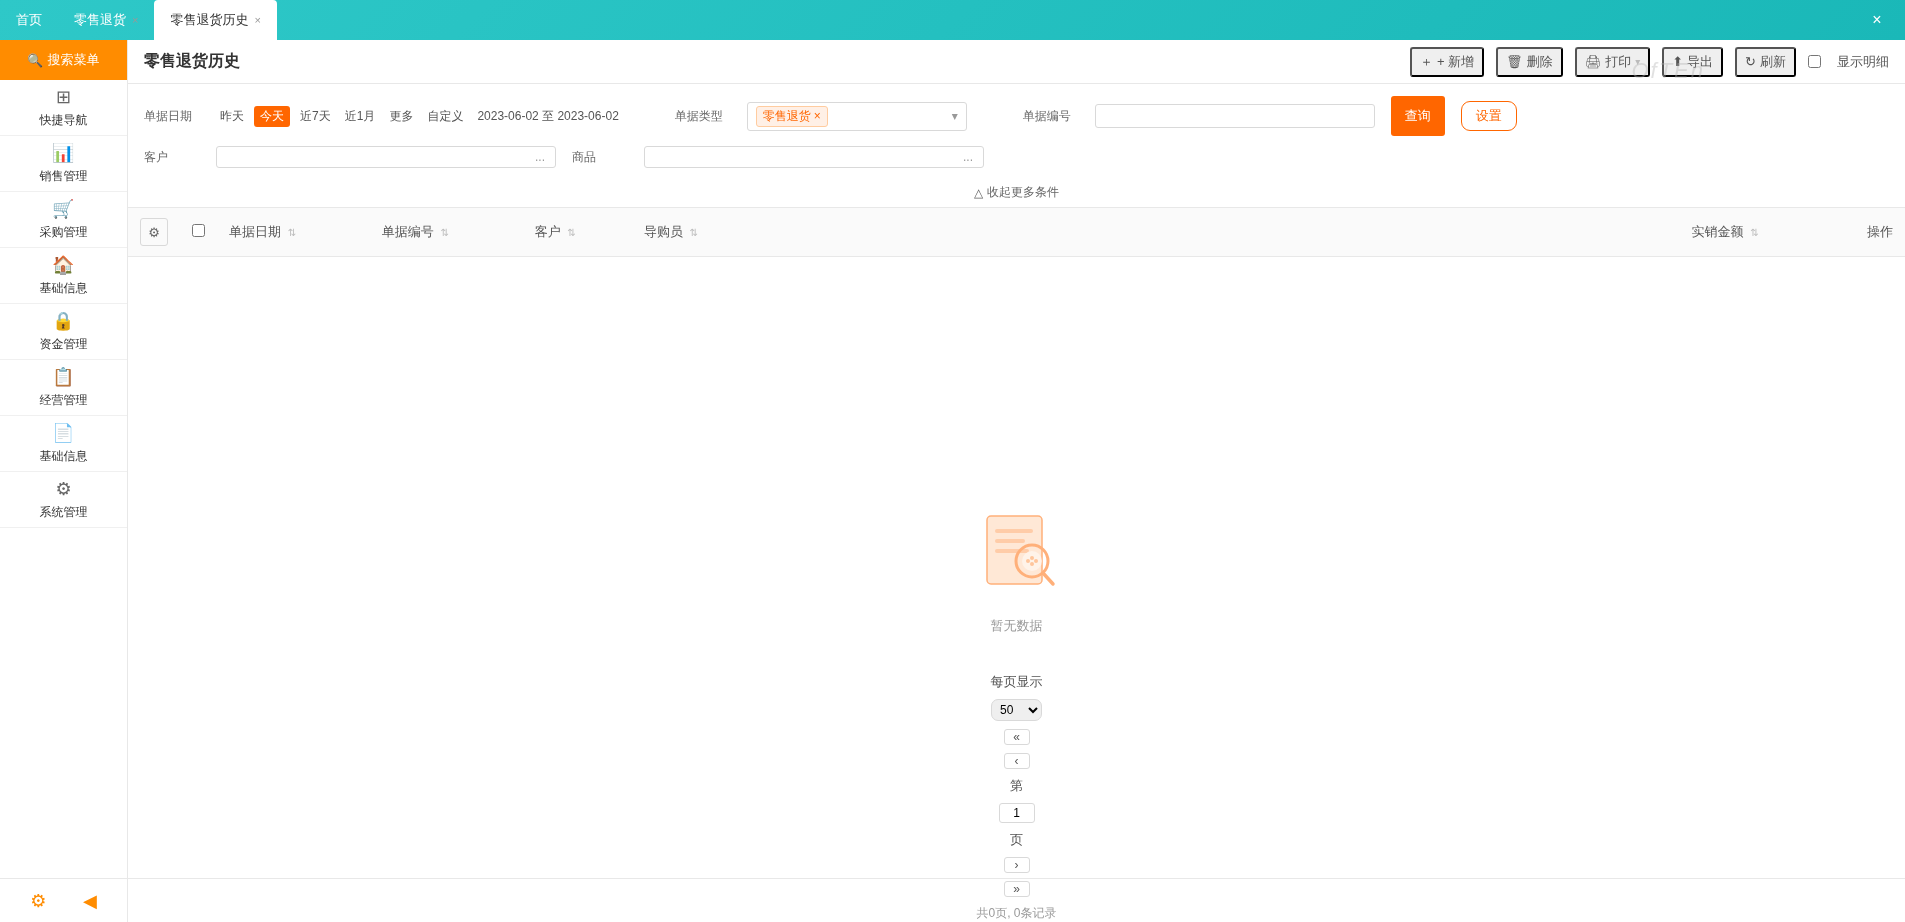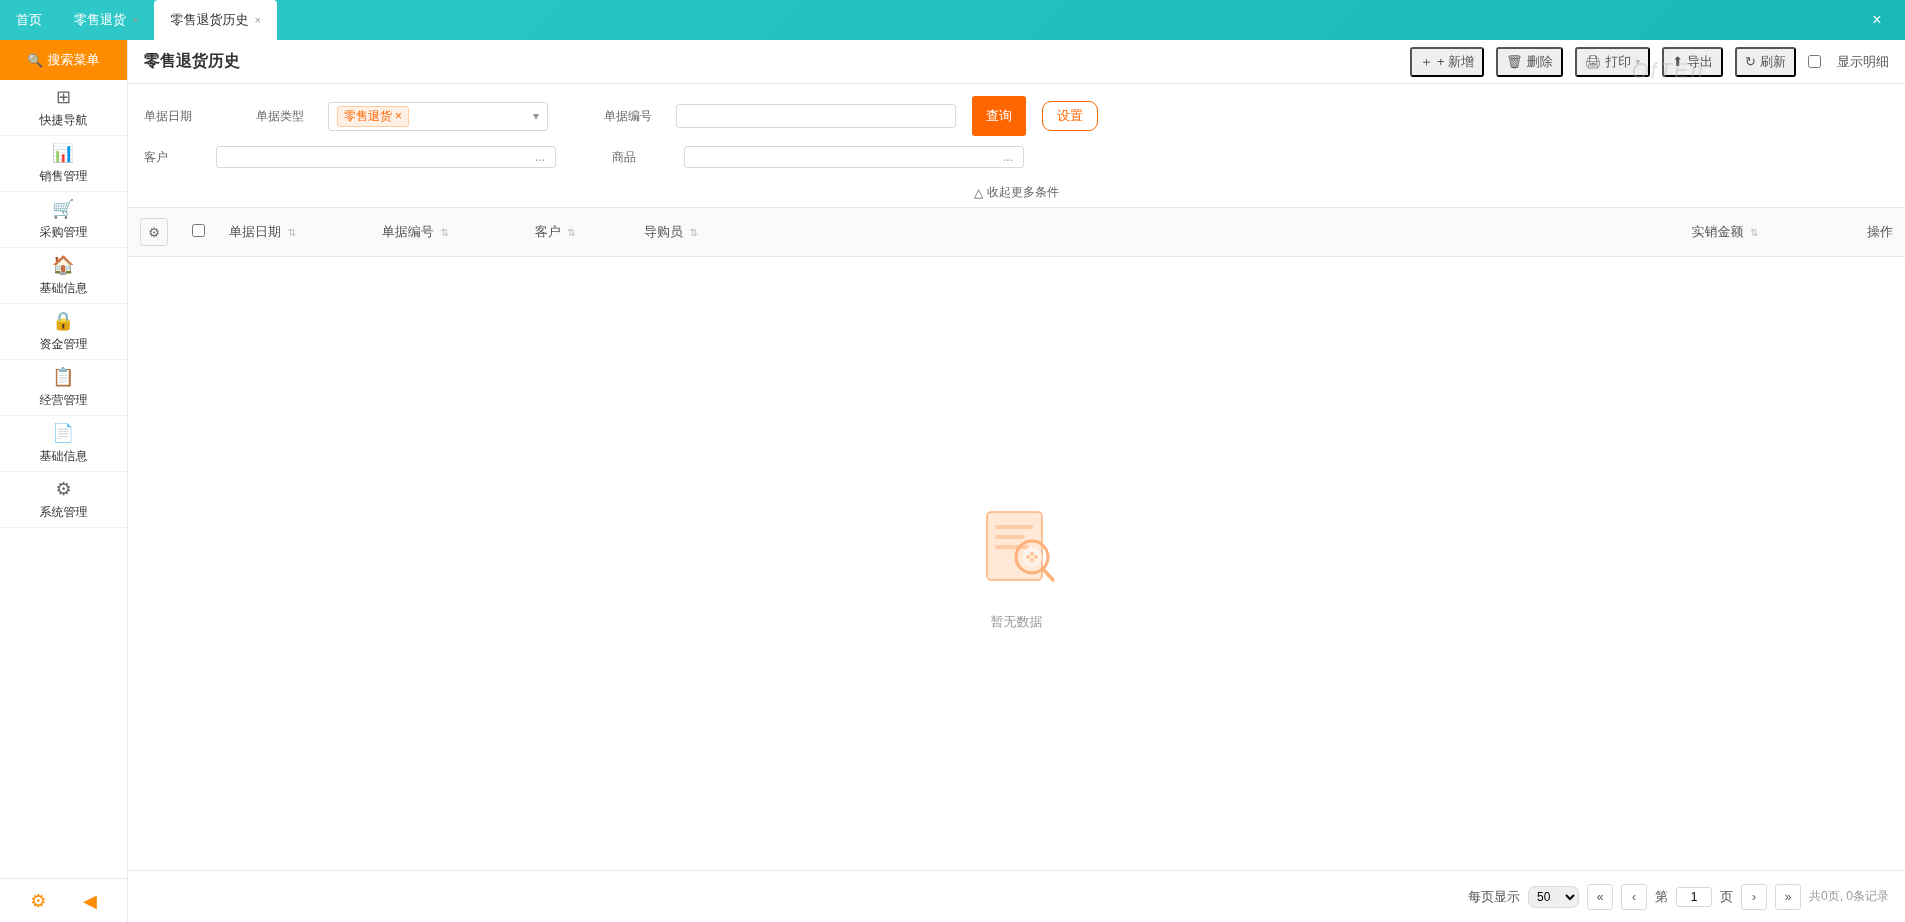--- a/index.html
+++ b/index.html
@@ -358,30 +358,31 @@
       height: 100px;
       margin-bottom: 16px;
     }
     .empty-text {
       font-size: 13px;
       color: #999;
     }
 
     
     .pagination {
-      height: 52px;
+      height: 44px;
       display: flex;
       align-items: center;
       justify-content: flex-end;
       padding: 0 16px;
       border-top: 1px solid #e8e8e8;
       gap: 8px;
       font-size: 13px;
       color: #555;
       background: #fff;
+      flex-direction: column;
     }
     .pagination select {
       border: 1px solid #d9d9d9;
       border-radius: 7px;
       padding: 2px 4px;
       font-size: 12px;
     }
     .pagination-btn {
       width: 26px;
       height: 26px;
@@ -519,20 +520,29 @@
           <input type="checkbox" style="cursor: pointer;">
           <span>显示明细</span>
         </div>
       </div>
     </div>
 
     <div class="filter-area">
       <div class="filter-row">
 
         <span class="filter-label">单据日期</span>
+        <div class="filter-date-options">
+          <span class="date-opt">昨天</span>
+          <span class="date-opt active">今天</span>
+          <span class="date-opt">近7天</span>
+          <span class="date-opt">近1月</span>
+          <span class="date-opt">更多</span>
+          <span class="date-opt">自定义</span>
+          <span class="filter-date-range">2023-06-02 至 2023-06-02</span>
+        </div>
 
         <span class="filter-label" style="margin-left: 40px;">单据类型</span>
         <div class="filter-select" style="min-width:220px;">
           <span class="tag">
             <span>零售退货</span>
             <span class="tag-close">×</span>
           </span>
           <span class="arrow">▾</span>
         </div>
 
@@ -543,21 +553,21 @@
         <button class="action-btn-setting">设置</button>
       </div>
 
       <div class="filter-row">
 
         <span class="filter-label">客户</span>
         <div class="filter-ellipsis" style="min-width:340px;">
           <span>...</span>
         </div>
 
-        <span class="filter-label" style="margin-left: 40px;">商品</span>
+        <span class="filter-label" style="">商品</span>
         <div class="filter-ellipsis" style="min-width:340px;">
           <span>...</span>
         </div>
       </div>
 
       <div class="collapse-bar">
         <span>△</span>
         <span>收起更多条件</span>
       </div>
     </div>

